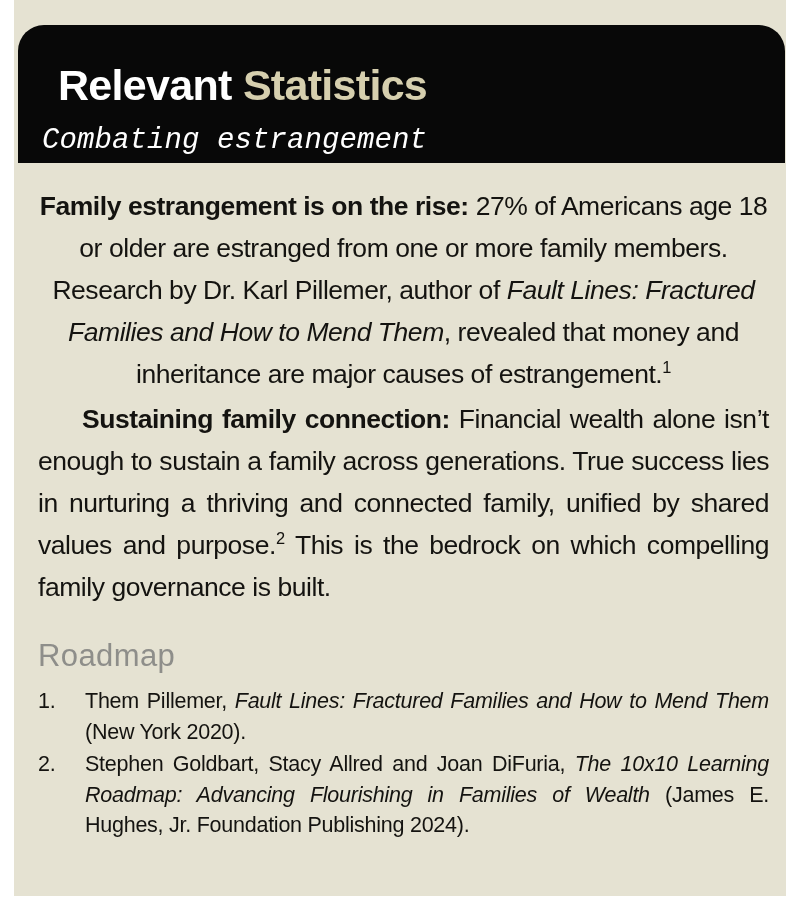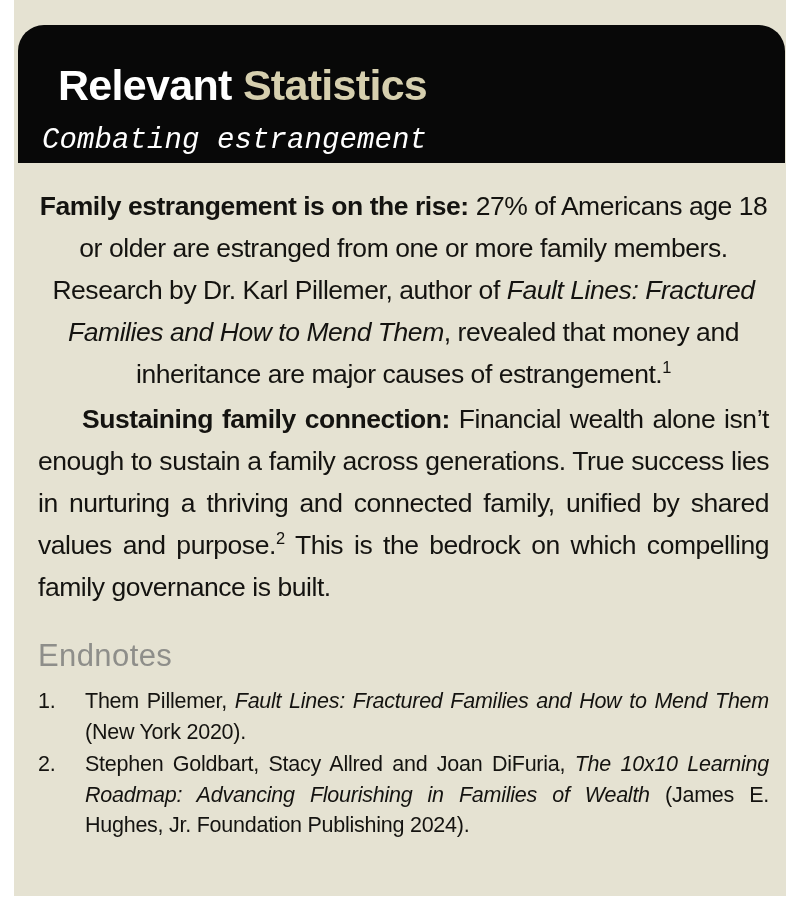--- a/index.html
+++ b/index.html
@@ -156,21 +156,21 @@
 
   <div class="body-region">
 
     <p class="para para-1"><b>Family estrangement is on the rise:</b><span> 27% of Americans age 18 or older are estranged from one or more family members. Research by Dr. Karl Pillemer, author of </span><i>Fault Lines: Fractured Families and How to Mend Them</i><span>, revealed that money and inheritance are major causes of estrangement.</span><sup>1</sup></p>
 
     <p class="para para-2"><b>Sustaining family connection:</b><span> Financial wealth alone isn’t enough to sustain a family across generations. True success lies in nurturing a thriving and connected family, unified by shared values and purpose.</span><sup>2</sup><span> This is the bedrock on which compelling family governance is built.</span></p>
 
   </div>
 
   <div class="endnotes-region">
-    <h2 class="endnotes-heading">Endnotes</h2>
+    <h2 class="endnotes-heading">Roadmap</h2>
     <ul class="endnote-list">
 
       <li class="endnote-item">
         <span class="endnote-num">1.</span><span>Them Pillemer, </span><i>Fault Lines: Fractured Families and How to Mend Them</i><span> (New York 2020).</span>
       </li>
 
       <li class="endnote-item">
         <span class="endnote-num">2.</span><span>Stephen Goldbart, Stacy Allred and Joan DiFuria, </span><i>The 10x10 Learning Roadmap: Advancing Flourishing in Families of Wealth</i><span> (James E. Hughes, Jr. Foundation Publishing 2024).</span>
       </li>
 

